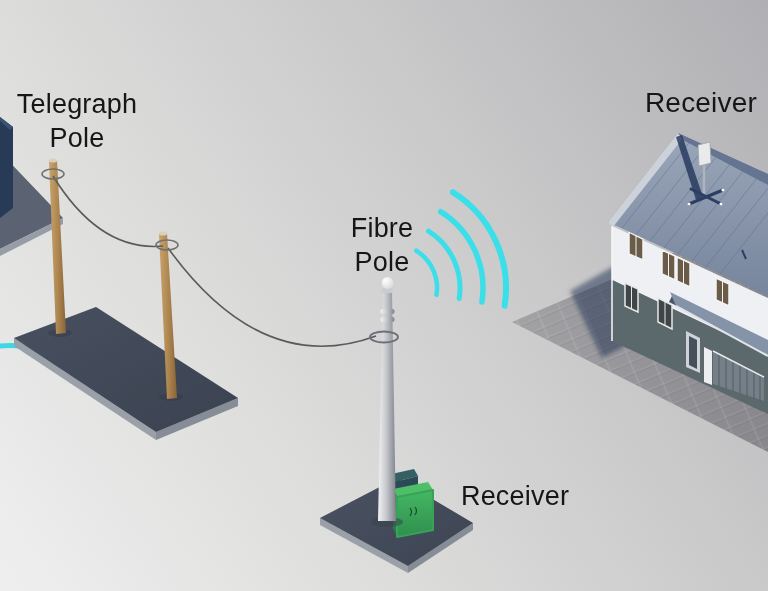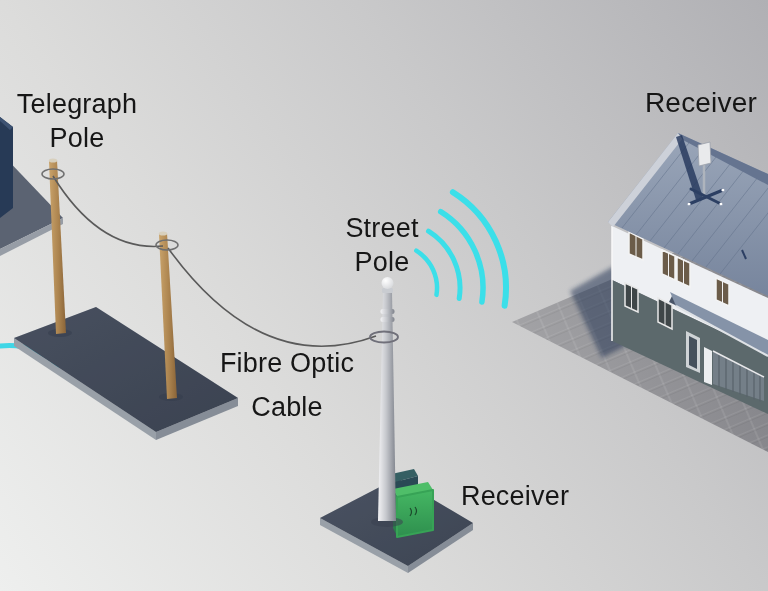--- a/index.html
+++ b/index.html
@@ -218,28 +218,24 @@
       <path stroke-width="6" d="M452.9,192.2 A113,113 0 0 1 504.6,305.7"></path>
     </g>
   </svg>
 
   <div class="label" style="left:77px; top:121px;">
     <span class="l1">Telegraph</span>
     <span class="l2">Pole</span>
   </div>
 
   <div class="label" style="left:382px; top:245px;">
-    <span class="l1">Street</span>
+    <span class="l1">Fibre</span>
     <span class="l2">Pole</span>
   </div>
 
-  <div class="label fibre" style="left:287px; top:385px;">
-    <span class="l1">Fibre Optic</span>
-    <span class="l2">Cable</span>
-  </div>
 
   <div class="label" style="left:515px; top:496px;">
     <span>Receiver</span>
   </div>
 
   <div class="label receiver" style="left:701px; top:103px;text-align:right;">
     <span>Receiver</span>
   </div>
 
 </div>

